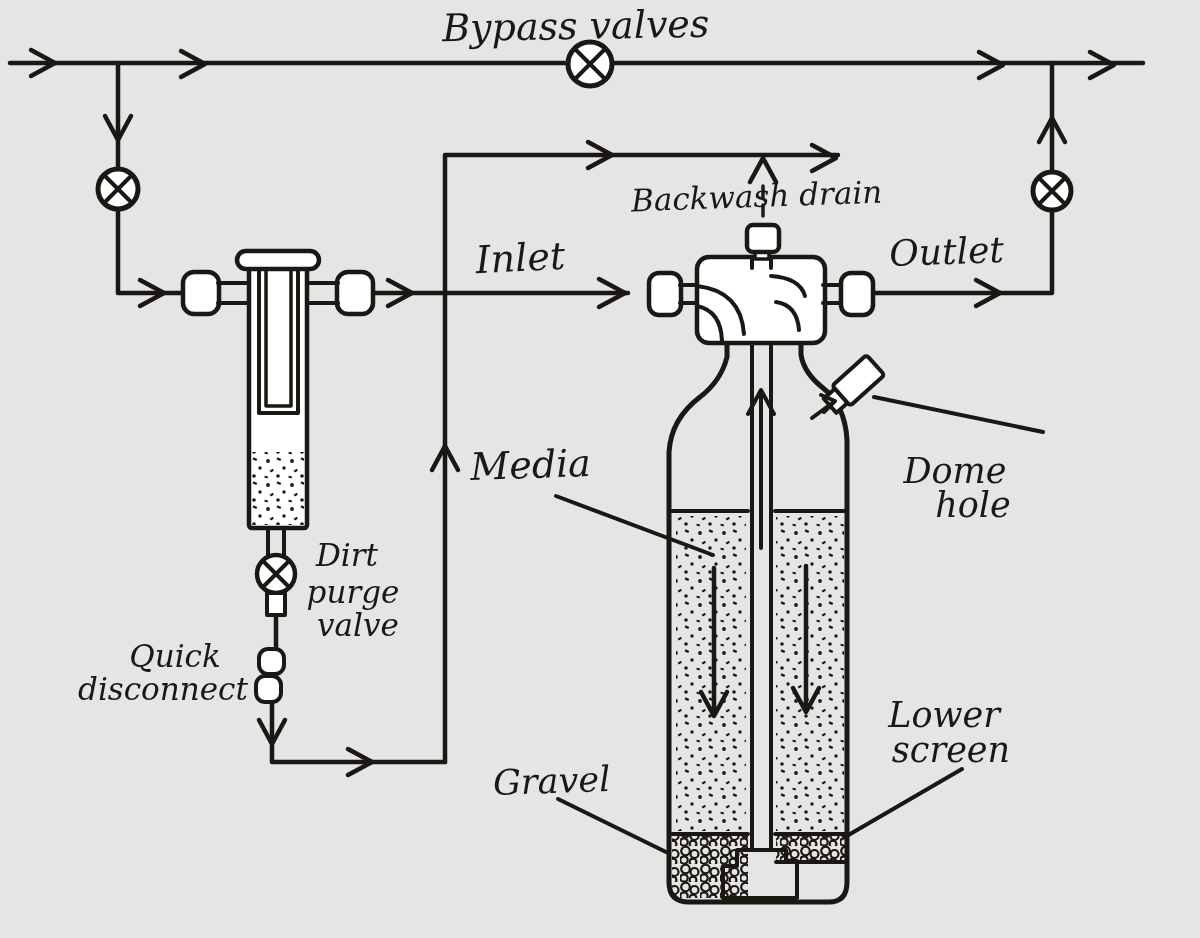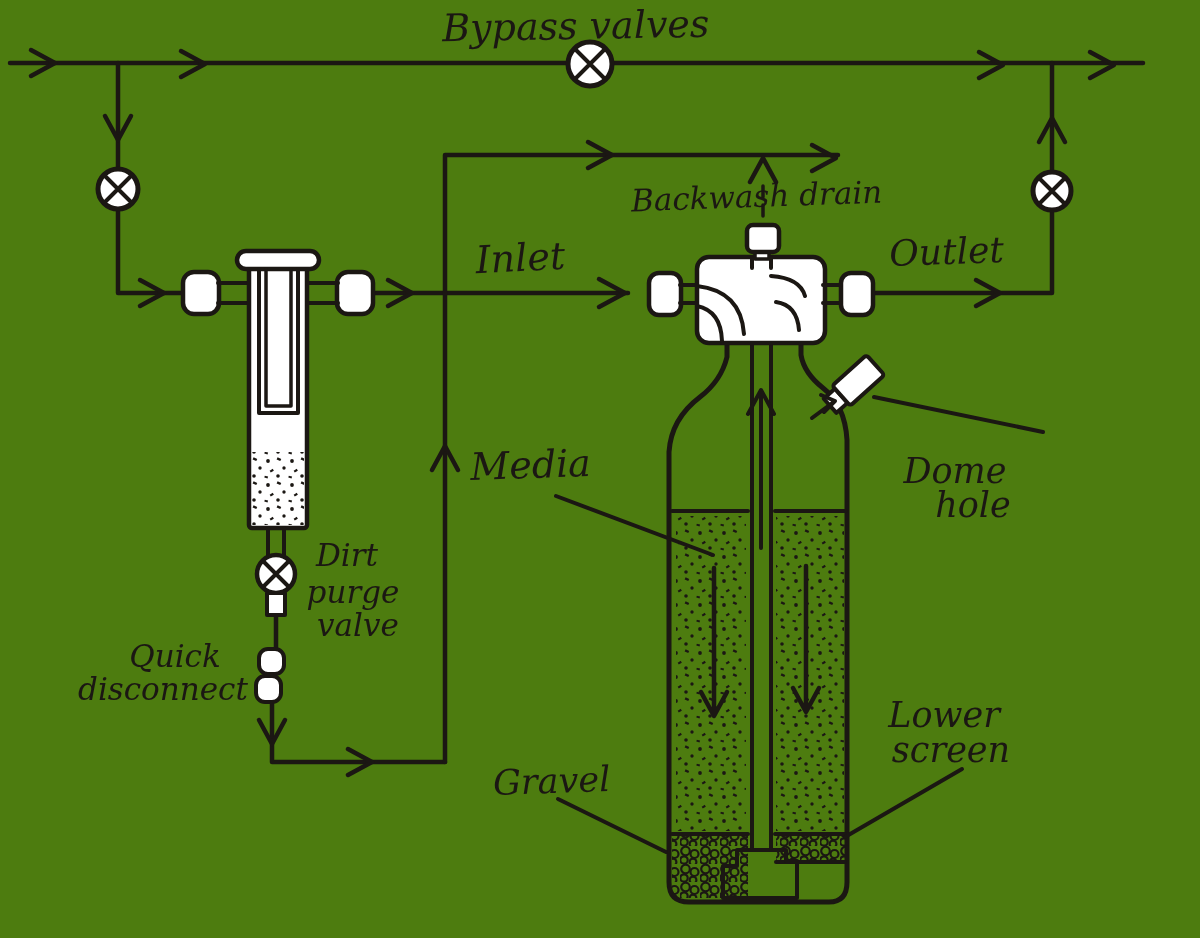--- a/index.html
+++ b/index.html
@@ -1,16 +1,16 @@
 <!DOCTYPE html>
 <html><head>
 <meta charset="utf-8">
 <style>
   html,body { margin:0; padding:0; background:#ffffff; }
-  .stage { position:relative; width:1200px; height:938px; background:#4d7c0f; overflow:hidden; }
+  .stage { position:relative; width:1200px; height:938px; background:#e5e5e5; overflow:hidden; }
   svg { display:block; }
   .ink  { stroke:#1b1713; fill:none; stroke-linecap:round; stroke-linejoin:round; }
   .w4   { stroke-width:4; }
   .w45  { stroke-width:4.5; }
   .w5   { stroke-width:5; }
   .w35  { stroke-width:3.5; }
   .fillpaper { fill:#ffffff; }
   .hw { font-family:"DejaVu Serif", serif; font-style:italic; fill:#1b1713; stroke:none; }
 </style>
 </head>

